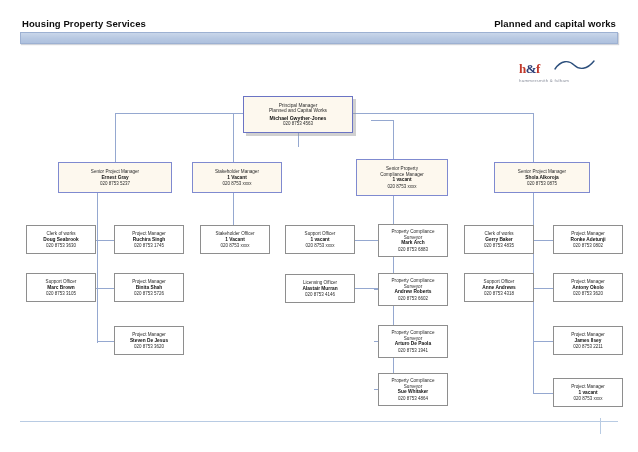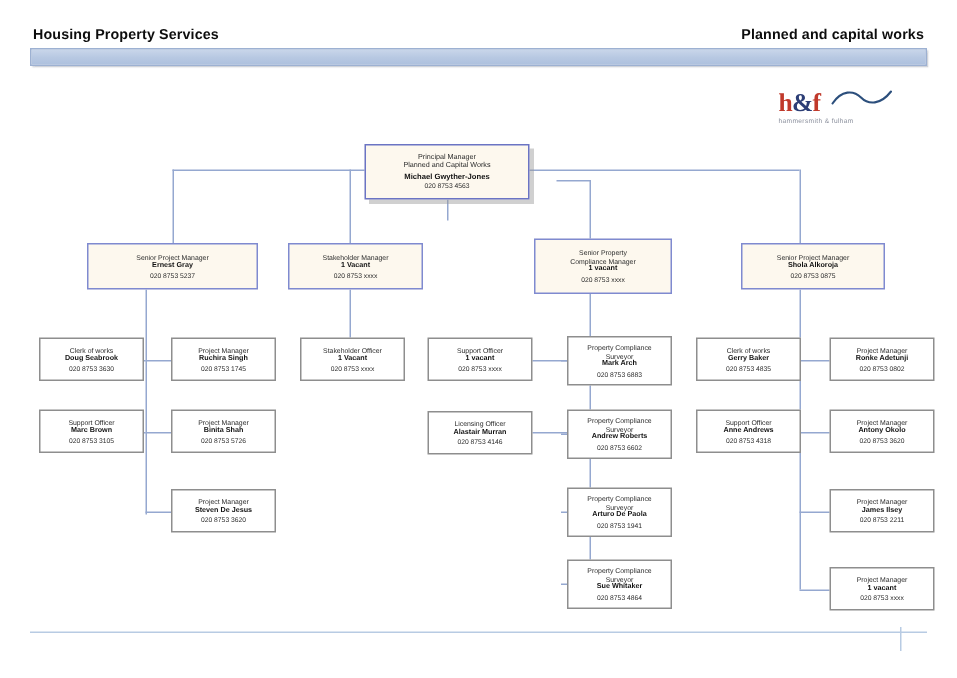--- a/index.html
+++ b/index.html
@@ -16,21 +16,21 @@
   #hdr-right{right:22px;}
   .hdr-bar{position:absolute;left:20px;top:32px;width:598px;height:12px;
     background:linear-gradient(to bottom,#c9d6ea 0%,#b7c8e2 55%,#aec1de 100%);
     border:1px solid #9db1d2;box-sizing:border-box;
     box-shadow:1px 1px 1px rgba(120,130,150,.35);}
   .foot-rule{position:absolute;left:20px;top:421px;width:598px;height:1px;background:#b8cbe3;}
   .foot-tick{position:absolute;left:600px;top:418px;width:1px;height:16px;background:#b8cbe3;}
 
   
   #logo{position:absolute;left:519px;top:60px;width:90px;height:30px;}
-  #logo .mark{font-family:"Liberation Serif",serif;font-weight:bold;font-size:17px;line-height:17px;letter-spacing:-.5px;}
+  #logo .mark{font-family:"Liberation Serif",serif;font-weight:bold;font-size:13px;line-height:17px;letter-spacing:-.5px;}
   #logo .c-h{color:#c0392b;}
   #logo .c-amp{color:#2c3e76;}
   #logo .c-f{color:#c0392b;}
   #logo .sub{font-size:4.4px;color:#8a8f9c;letter-spacing:.25px;margin-top:1px;white-space:nowrap;}
   #logo svg{position:absolute;left:34px;top:-2px;}
 
   
   .ln{position:absolute;background:#95a8d0;}
   .ln.h{height:1px;}
   .ln.v{width:1px;}

